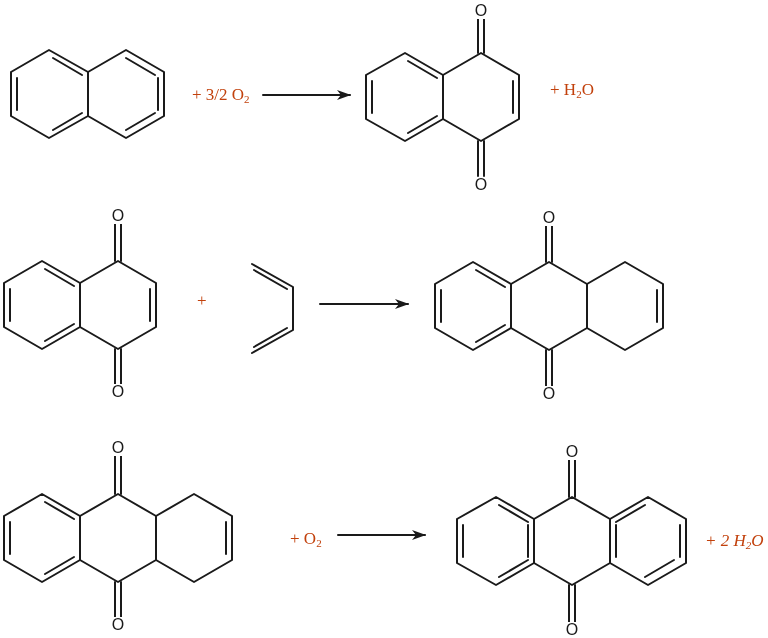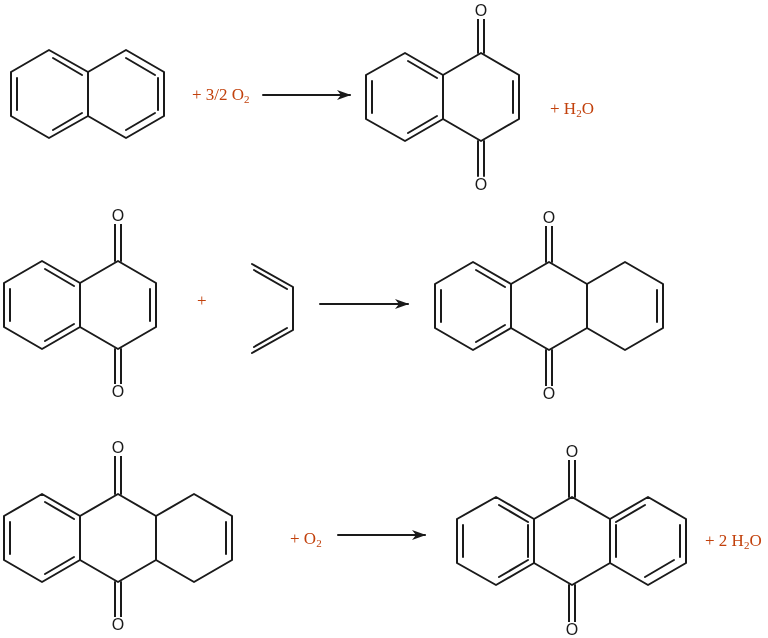--- a/index.html
+++ b/index.html
@@ -118,16 +118,16 @@
 <span class="atom" style="left:118px;top:216px;">O</span>
 <span class="atom" style="left:118px;top:392px;">O</span>
 <span class="atom" style="left:549px;top:218px;">O</span>
 <span class="atom" style="left:549px;top:394px;">O</span>
 <span class="atom" style="left:118px;top:448px;">O</span>
 <span class="atom" style="left:118px;top:625px;">O</span>
 <span class="atom" style="left:572px;top:452px;">O</span>
 <span class="atom" style="left:572px;top:630px;">O</span>
 
 <div class="lbl" style="left:192px;top:86px;"><span>+ 3/2 O</span><sub>2</sub></div>
-<div class="lbl" style="left:550px;top:100px;"><span>+ H</span><sub>2</sub><span>O</span></div>
+<div class="lbl" style="left:550px;top:81px;"><span>+ H</span><sub>2</sub><span>O</span></div>
 <div class="lbl" style="left:197px;top:292px;">+</div>
 <div class="lbl" style="left:290px;top:530px;"><span>+ O</span><sub>2</sub></div>
-<div class="lbl" style="left:705px;top:532px;"><span>+ 2 H</span><sub>2</sub><span>O</span></div>
+<div class="lbl" style="left:705px;top:532px;font-style:italic;"><span>+ 2 H</span><sub>2</sub><span>O</span></div>
 
 </body></html>

